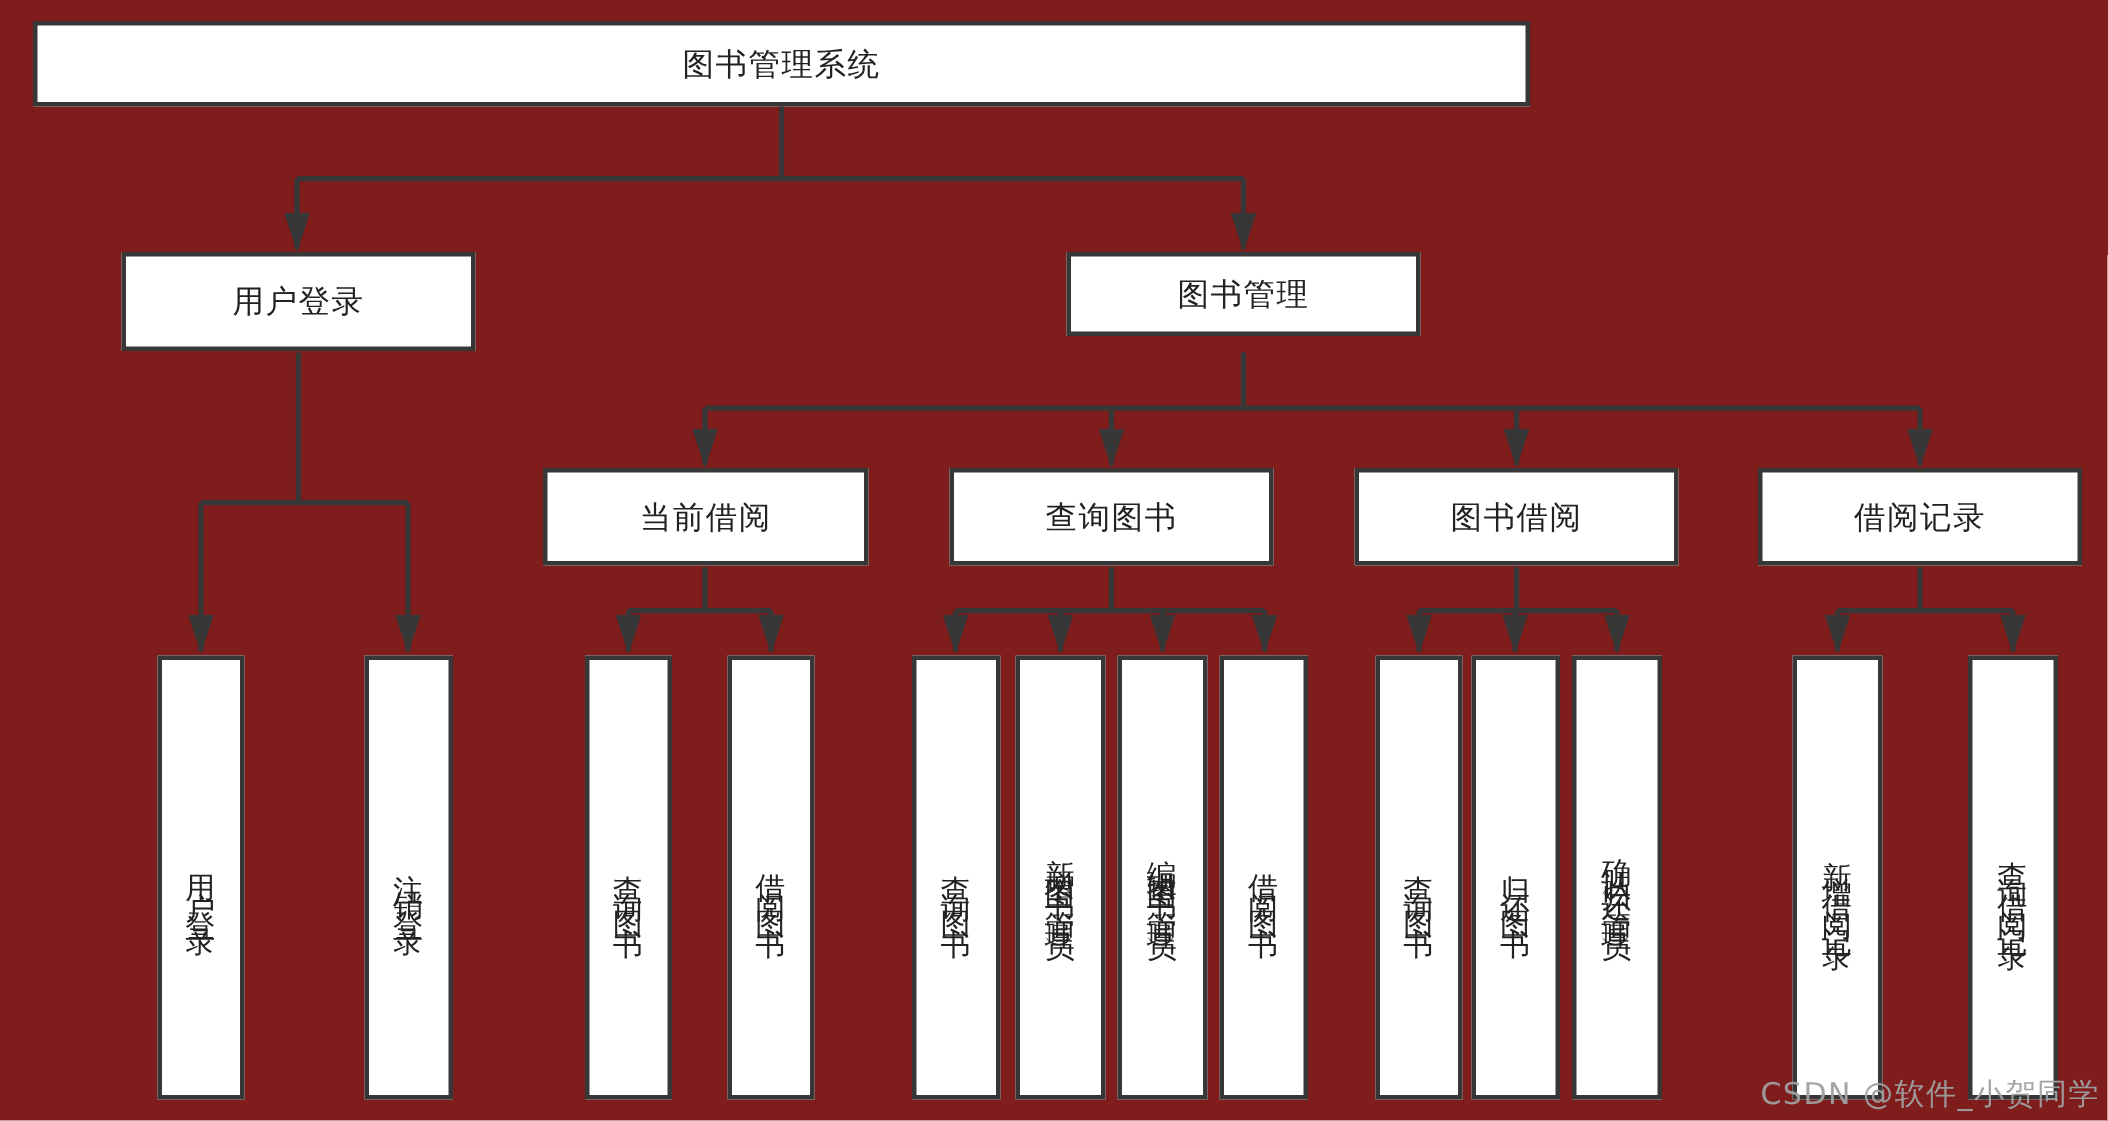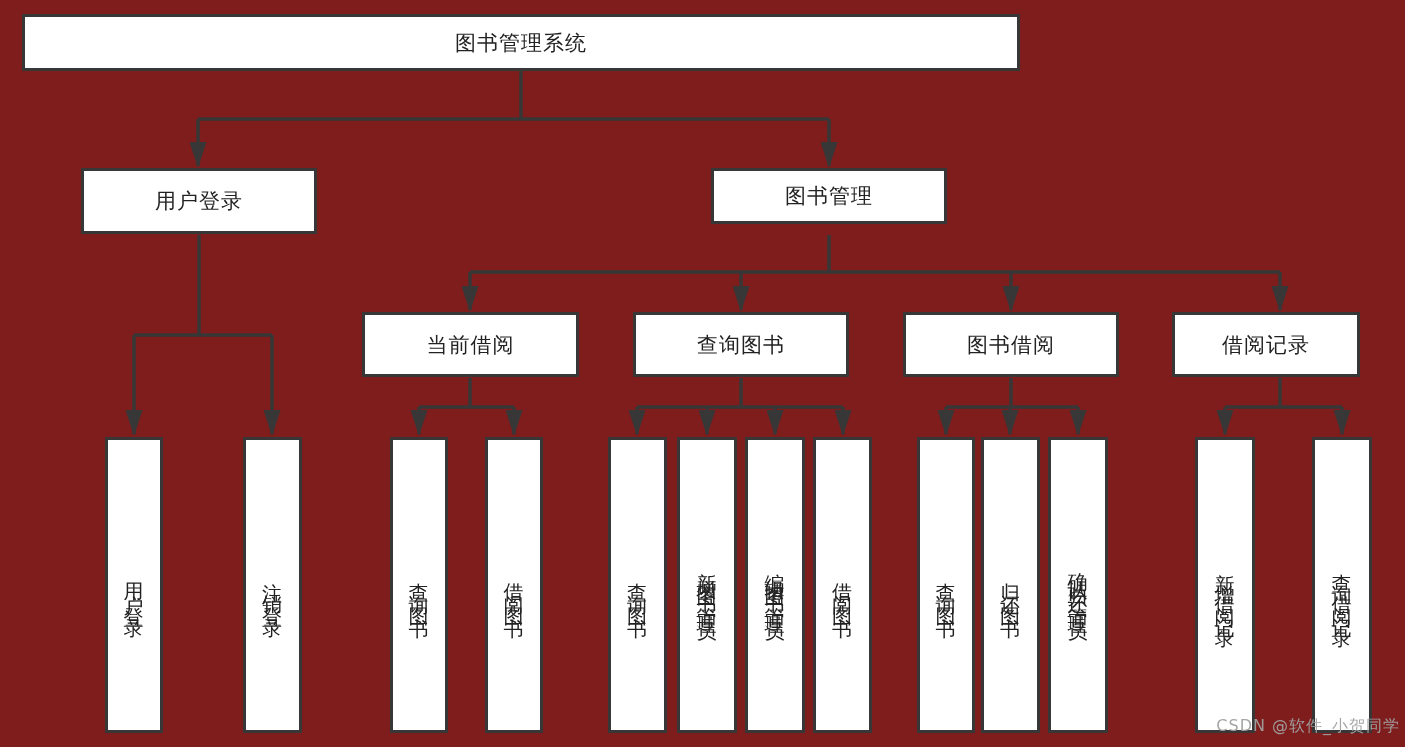--- a/index.html
+++ b/index.html
@@ -17,21 +17,21 @@
   .node .lbl{color:#222;white-space:nowrap;}
   .h .lbl{font-size:21px;letter-spacing:1px;}
   .leaf .lbl{
     writing-mode:vertical-rl;font-size:20px;line-height:1;
   }
   .s4 .lbl{letter-spacing:12px;padding-top:12px;}
   .s6 .lbl{letter-spacing:11px;padding-top:11px;}
   .sl .lbl{letter-spacing:7px;padding-top:7px;}
   .watermark{
     position:absolute;right:5px;top:716px;z-index:5;
-    font-size:16px;color:rgba(160,160,160,.95);letter-spacing:1px;white-space:nowrap;
+    font-size:20px;color:rgba(160,160,160,.95);letter-spacing:1px;white-space:nowrap;
   }
 </style>
 </head>
 <body>
 
 <div class="canvas">
 
   <svg class="wires" width="1405" height="747" viewBox="0 0 1405 747">
     <defs>
       <marker id="arrow" markerUnits="userSpaceOnUse" markerWidth="26" markerHeight="17" refX="24" refY="8.5" orient="auto">
@@ -88,21 +88,21 @@
 
   <div class="node h" style="left:362px;top:312px;width:217px;height:65px">
     <span class="lbl">当前借阅</span>
   </div>
   <div class="node h" style="left:633px;top:312px;width:216px;height:65px">
     <span class="lbl">查询图书</span>
   </div>
   <div class="node h" style="left:903px;top:312px;width:216px;height:65px">
     <span class="lbl">图书借阅</span>
   </div>
-  <div class="node h" style="left:1172px;top:312px;width:188px;height:65px">
+  <div class="node h" style="left:1172px;top:312px;width:216px;height:65px">
     <span class="lbl">借阅记录</span>
   </div>
 
   <div class="node leaf s4" style="left:105px;top:437px;width:58px;height:296px">
     <span class="lbl">用户登录</span>
   </div>
   <div class="node leaf s4" style="left:243px;top:437px;width:59px;height:296px">
     <span class="lbl">注销登录</span>
   </div>
   <div class="node leaf s4" style="left:390px;top:437px;width:58px;height:296px">

